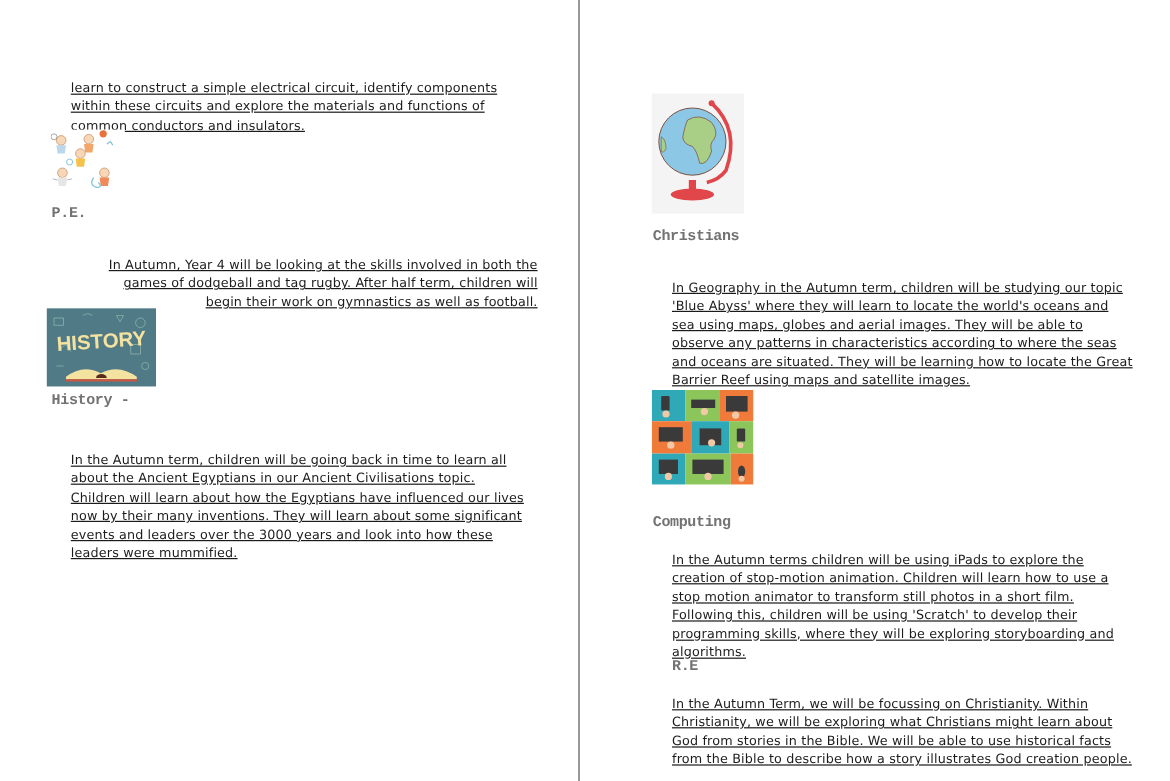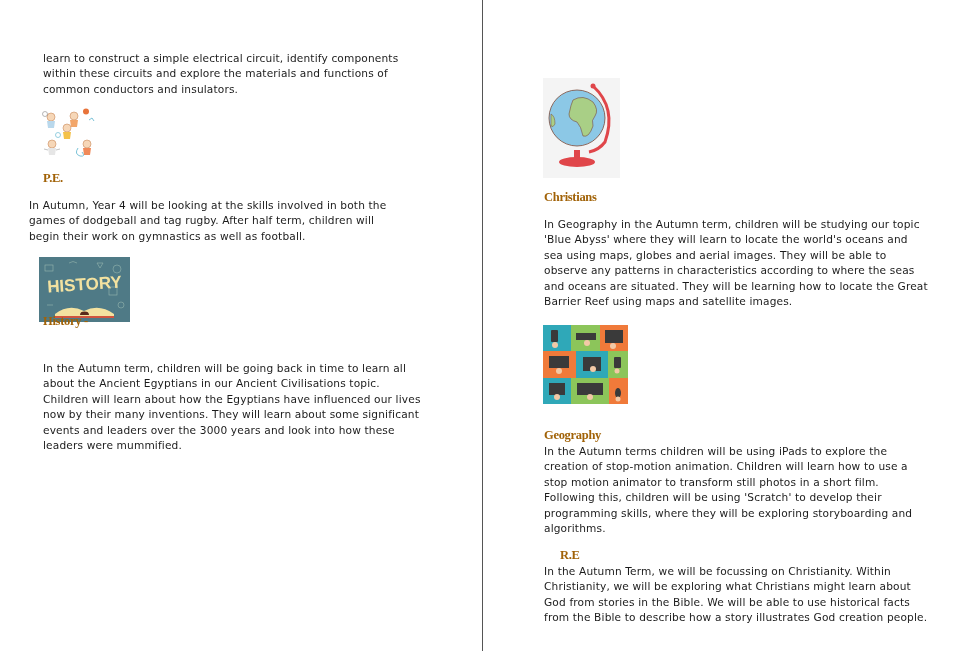--- a/index.html
+++ b/index.html
@@ -1,20 +1,20 @@
 <!DOCTYPE html>
 <html><head>
 <meta charset="utf-8">
 <style>
   html, body { margin:0; padding:0; background:#ffffff; }
   body { width:975px; height:651px; position:relative; overflow:hidden;
          font-family:"DejaVu Sans", sans-serif; color:#1a1a1a; }
   .divider { position:absolute; left:482px; top:0; width:1px; height:651px; background:#555; }
-  .para { position:absolute; font-size:10.6px; line-height:15.4px; letter-spacing:0.15px; color:#1b1b1b; margin:0; }
-  .heading { position:absolute; font-family:Liberation Serif, serif; font-weight:bold; font-size:12.5px; color:#a16207; letter-spacing:-0.3px; margin:0; }
+  .para { position:absolute; font-size:10.6px; line-height:15.4px; letter-spacing:0.15px; color:#1b1b1b; margin:16px;text-decoration:underline; }
+  .heading { position:absolute; font-family:Liberation Mono, monospace; font-weight:bold; font-size:12.5px; color:#737373; letter-spacing:-0.3px; margin:0; }
   .img { position:absolute; overflow:hidden; }
   .pe-img { left:42px; top:108px; width:62px; height:52px; background:#fff; }
   .history-img { left:39px; top:257px; width:91px; height:65px; background:#4f7a86; }
   .globe-img { left:543px; top:78px; width:77px; height:100px; background:#f4f4f4; }
   .computing-img { left:543px; top:325px; width:85px; height:79px; background:#fff; }
 </style>
 </head>
 <body>
 
 <div class="divider"></div>
@@ -36,21 +36,21 @@
     <circle cx="10" cy="36" r="4" fill="#f6d7b8" stroke="#c98a5a" stroke-width="0.6"></circle>
     <path d="M6 40 L14 40 L13 47 L7 47 Z" fill="#e6e6e6"></path>
     <path d="M2 41 L6 42 M14 42 L18 41" stroke="#999" stroke-width="0.6"></path>
     <circle cx="45" cy="36" r="4" fill="#f6d7b8" stroke="#c98a5a" stroke-width="0.6"></circle>
     <path d="M41 40 L49 40 L48 47 L42 47 Z" fill="#f08a5a"></path>
     <path d="M36 40 q-4 6 2 8 q6 1 2 -4" stroke="#7cc3d8" fill="none" stroke-width="1"></path>
   </svg>
 </div>
 
 <h3 class="heading" style="left:43px; top:171px;">P.E.</h3>
-<p class="para" style="left:29px; top:198px; width:375px;">In Autumn, Year 4 will be looking at the skills involved in both the games of dodgeball and tag rugby. After half term, children will begin their work on gymnastics as well as football.</p>
+<p class="para" style="left:57px; top:198px; width:375px;text-align:right;">In Autumn, Year 4 will be looking at the skills involved in both the games of dodgeball and tag rugby. After half term, children will begin their work on gymnastics as well as football.</p>
 
 <div class="img history-img">
   <svg width="91" height="65" viewBox="0 0 91 65">
     <rect width="91" height="65" fill="#4f7a86"></rect>
     <g stroke="#a8c6b8" stroke-width="0.6" fill="none" opacity="0.8">
       <rect x="6" y="8" width="8" height="6"></rect>
       <circle cx="78" cy="12" r="4"></circle>
       <path d="M10 34 l6 -4 l4 6"></path>
       <rect x="70" y="30" width="8" height="8"></rect>
       <path d="M30 6 q4 -3 8 0"></path>
@@ -58,21 +58,21 @@
       <circle cx="82" cy="48" r="3"></circle>
       <path d="M8 48 l6 0"></path>
     </g>
     <text x="45.5" y="33" text-anchor="middle" font-family="Liberation Sans, sans-serif" font-weight="bold" font-size="17" fill="#f3e2a0" transform="rotate(-4 45.5 28)">HISTORY</text>
     <path d="M16 57 Q30 46 45 54 Q60 46 75 57 L75 59 L16 59 Z" fill="#f3e2a0"></path>
     <path d="M16 59 L75 59 L75 61 L16 61 Z" fill="#d0553f"></path>
     <path d="M41 58 a4 3 0 0 1 9 0 z" fill="#5a2a1a"></path>
   </svg>
 </div>
 
-<h3 class="heading" style="left:43px; top:314px;">History -</h3>
+<h3 class="heading" style="left:43px; top:327px;">History -</h3>
 <p class="para" style="left:43px; top:361px; width:380px;">In the Autumn term, children will be going back in time to learn all about the Ancient Egyptians in our Ancient Civilisations topic. Children will learn about how the Egyptians have influenced our lives now by their many inventions. They will learn about some significant events and leaders over the 3000 years and look into how these leaders were mummified.</p>
 
 <div class="img globe-img">
   <svg width="77" height="100" viewBox="0 0 77 100">
     <rect width="77" height="100" fill="#f4f4f4"></rect>
     <circle cx="34" cy="40" r="28" fill="#8cc8e6" stroke="#7a4a3a" stroke-width="0.8"></circle>
     <path d="M30 22 q10 -6 20 2 q6 8 2 14 q-4 4 -2 10 q-4 12 -10 10 q-2 -10 -6 -14 q-8 -2 -8 -8 q2 -10 4 -14 z" fill="#a9cf86" stroke="#7a4a3a" stroke-width="0.6"></path>
     <path d="M8 36 q4 2 4 10 q-2 4 -4 2 z" fill="#a9cf86" stroke="#7a4a3a" stroke-width="0.5"></path>
     <path d="M50 8 Q74 30 62 64 Q56 72 46 74" stroke="#e0464a" stroke-width="3" fill="none"></path>
     <circle cx="50" cy="8" r="2.5" fill="#e0464a"></circle>
@@ -113,17 +113,17 @@
       <circle cx="16" cy="46" r="3"></circle>
       <circle cx="50" cy="44" r="3"></circle>
       <circle cx="74" cy="46" r="2.5"></circle>
       <circle cx="14" cy="72" r="3"></circle>
       <circle cx="47" cy="72" r="3"></circle>
       <circle cx="75" cy="74" r="2.5"></circle>
     </g>
   </svg>
 </div>
 
-<h3 class="heading" style="left:544px; top:428px;">Geography</h3>
+<h3 class="heading" style="left:544px; top:428px;">Computing</h3>
 <p class="para" style="left:544px; top:444px; width:385px;">In the Autumn terms children will be using iPads to explore the creation of stop-motion animation. Children will learn how to use a stop motion animator to transform still photos in a short film. Following this, children will be using 'Scratch' to develop their programming skills, where they will be exploring storyboarding and algorithms.</p>
 
 <h3 class="heading" style="left:560px; top:548px;">R.E</h3>
 <p class="para" style="left:544px; top:564px; width:385px;">In the Autumn Term, we will be focussing on Christianity. Within Christianity, we will be exploring what Christians might learn about God from stories in the Bible. We will be able to use historical facts from the Bible to describe how a story illustrates God creation people.</p>
 
 </body></html>

